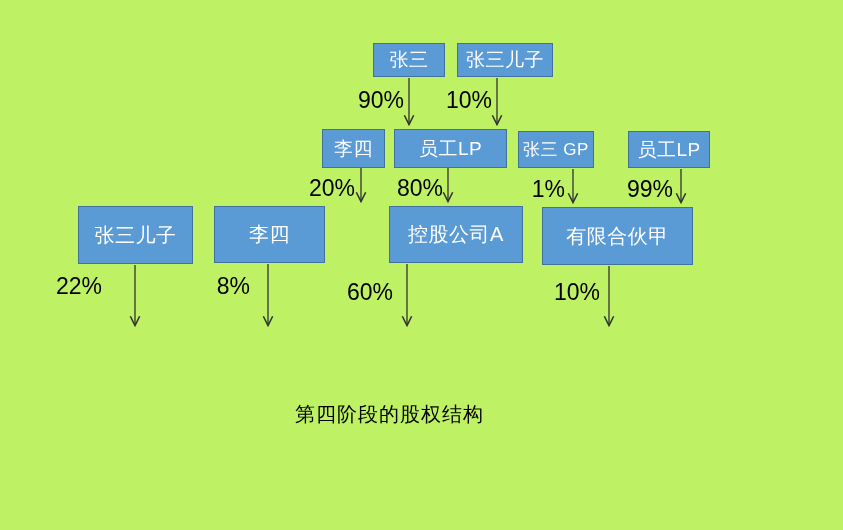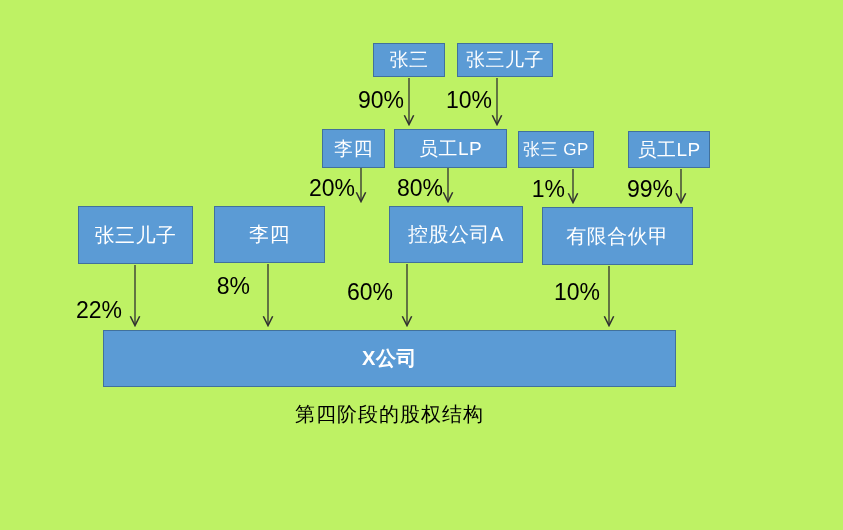--- a/index.html
+++ b/index.html
@@ -83,28 +83,27 @@
   <div class="node" style="left:322px; top:129px; width:63px;  height:39px; font-size:19px;">李四</div>
   <div class="node" style="left:394px; top:129px; width:113px; height:39px; font-size:19px;">员工LP</div>
   <div class="node" style="left:518px; top:131px; width:76px; height:37px; font-size:17px;">张三 GP</div>
   <div class="node" style="left:628px; top:131px; width:82px;  height:37px; font-size:19px;">员工LP</div>
 
   <div class="node" style="left:78px;  top:206px; width:115px; height:58px;">张三儿子</div>
   <div class="node" style="left:214px; top:206px; width:111px; height:57px;">李四</div>
   <div class="node" style="left:353px; top:206px; width:134px; height:57px;margin-left:36px;">控股公司A</div>
   <div class="node" style="left:542px; top:207px; width:151px; height:58px;">有限合伙甲</div>
 
-  <div class="node" style="left:103px; top:330px; width:573px; height:57px; font-weight:bold;">X公司</div>
 
   <div class="pct" style="left:352px; top:88px;  width:52px;">90%</div>
   <div class="pct" style="left:440px; top:88px;  width:52px;">10%</div>
   <div class="pct" style="left:303px; top:176px; width:52px;">20%</div>
   <div class="pct" style="left:391px; top:176px; width:52px;">80%</div>
   <div class="pct" style="left:523px; top:177px; width:42px;">1%</div>
   <div class="pct" style="left:621px; top:177px; width:52px;">99%</div>
-  <div class="pct" style="left:68px;  top:274px; width:54px;margin-top:24px;">22%</div>
+  <div class="pct" style="left:48px;  top:274px; width:54px;">22%</div>
   <div class="pct" style="left:196px; top:274px; width:54px;">8%</div>
   <div class="pct" style="left:339px; top:280px; width:54px;">60%</div>
   <div class="pct" style="left:544px; top:280px; width:56px;">10%</div>
 
   <div class="caption">第四阶段的股权结构</div>
 
 </div>
 
 </body></html>

